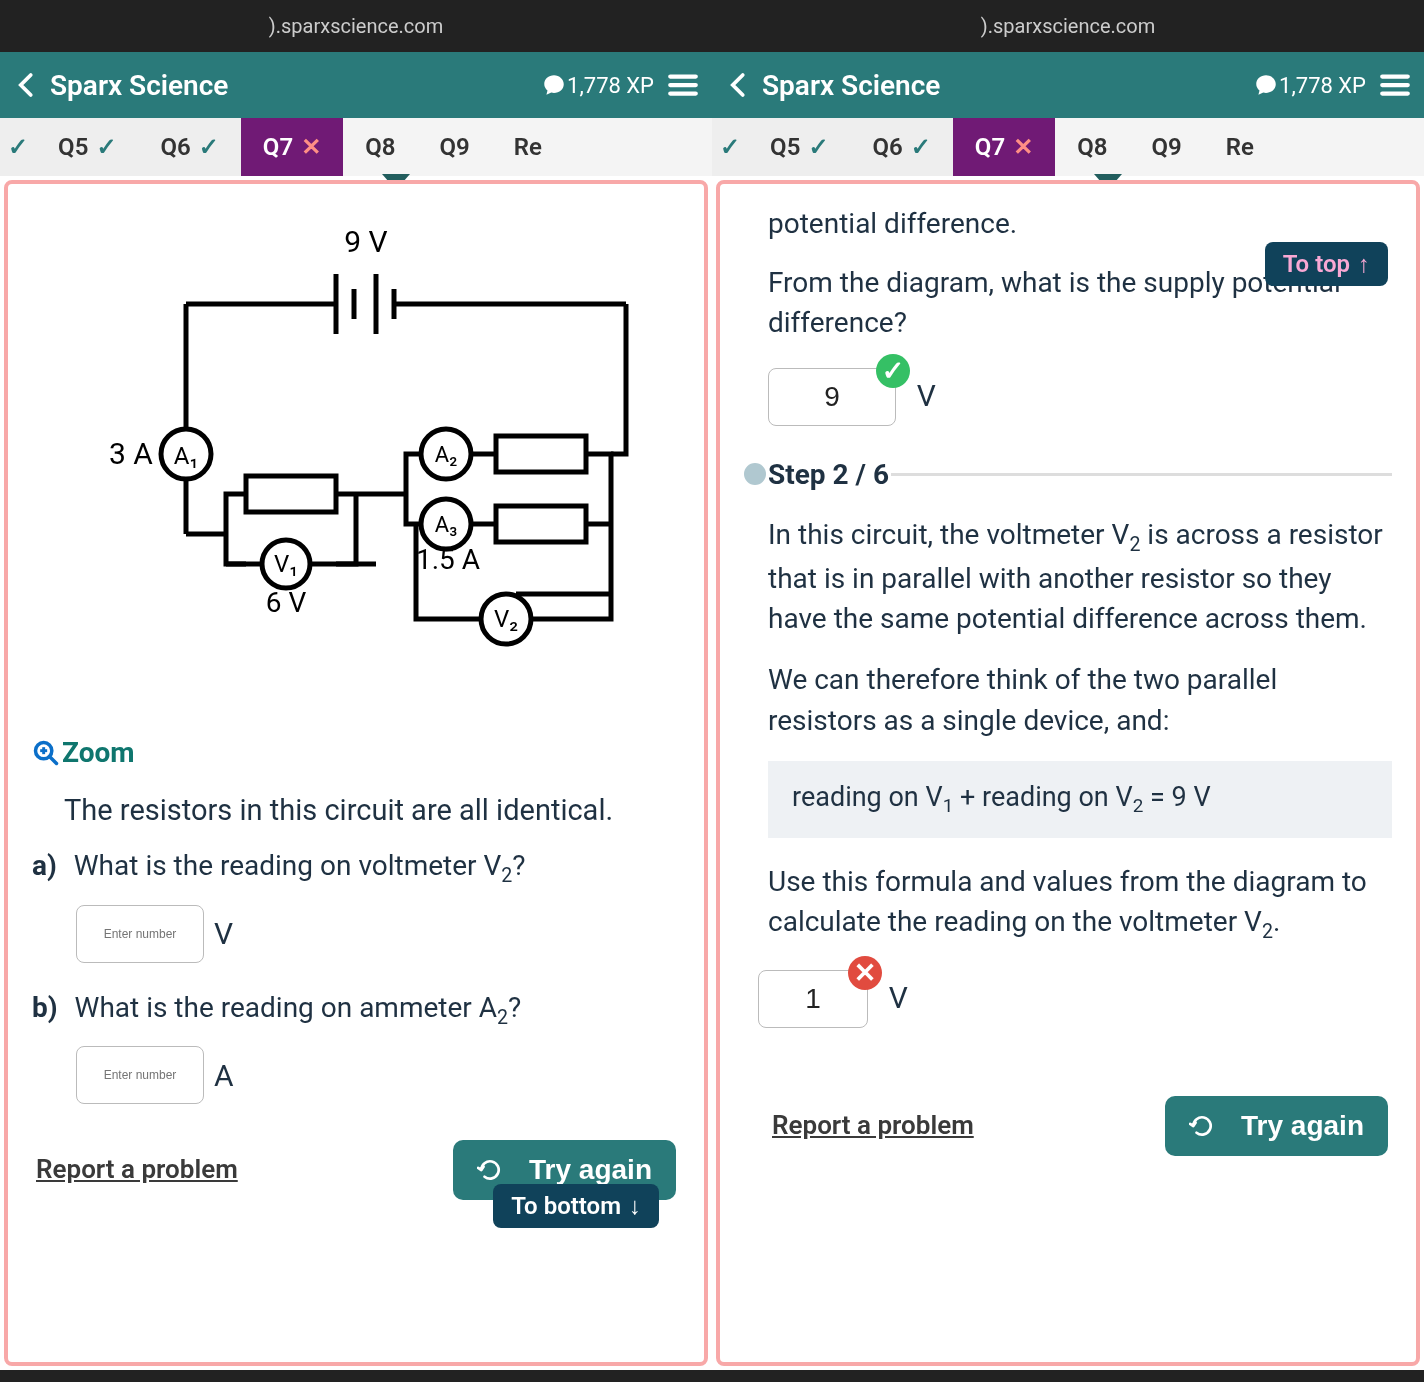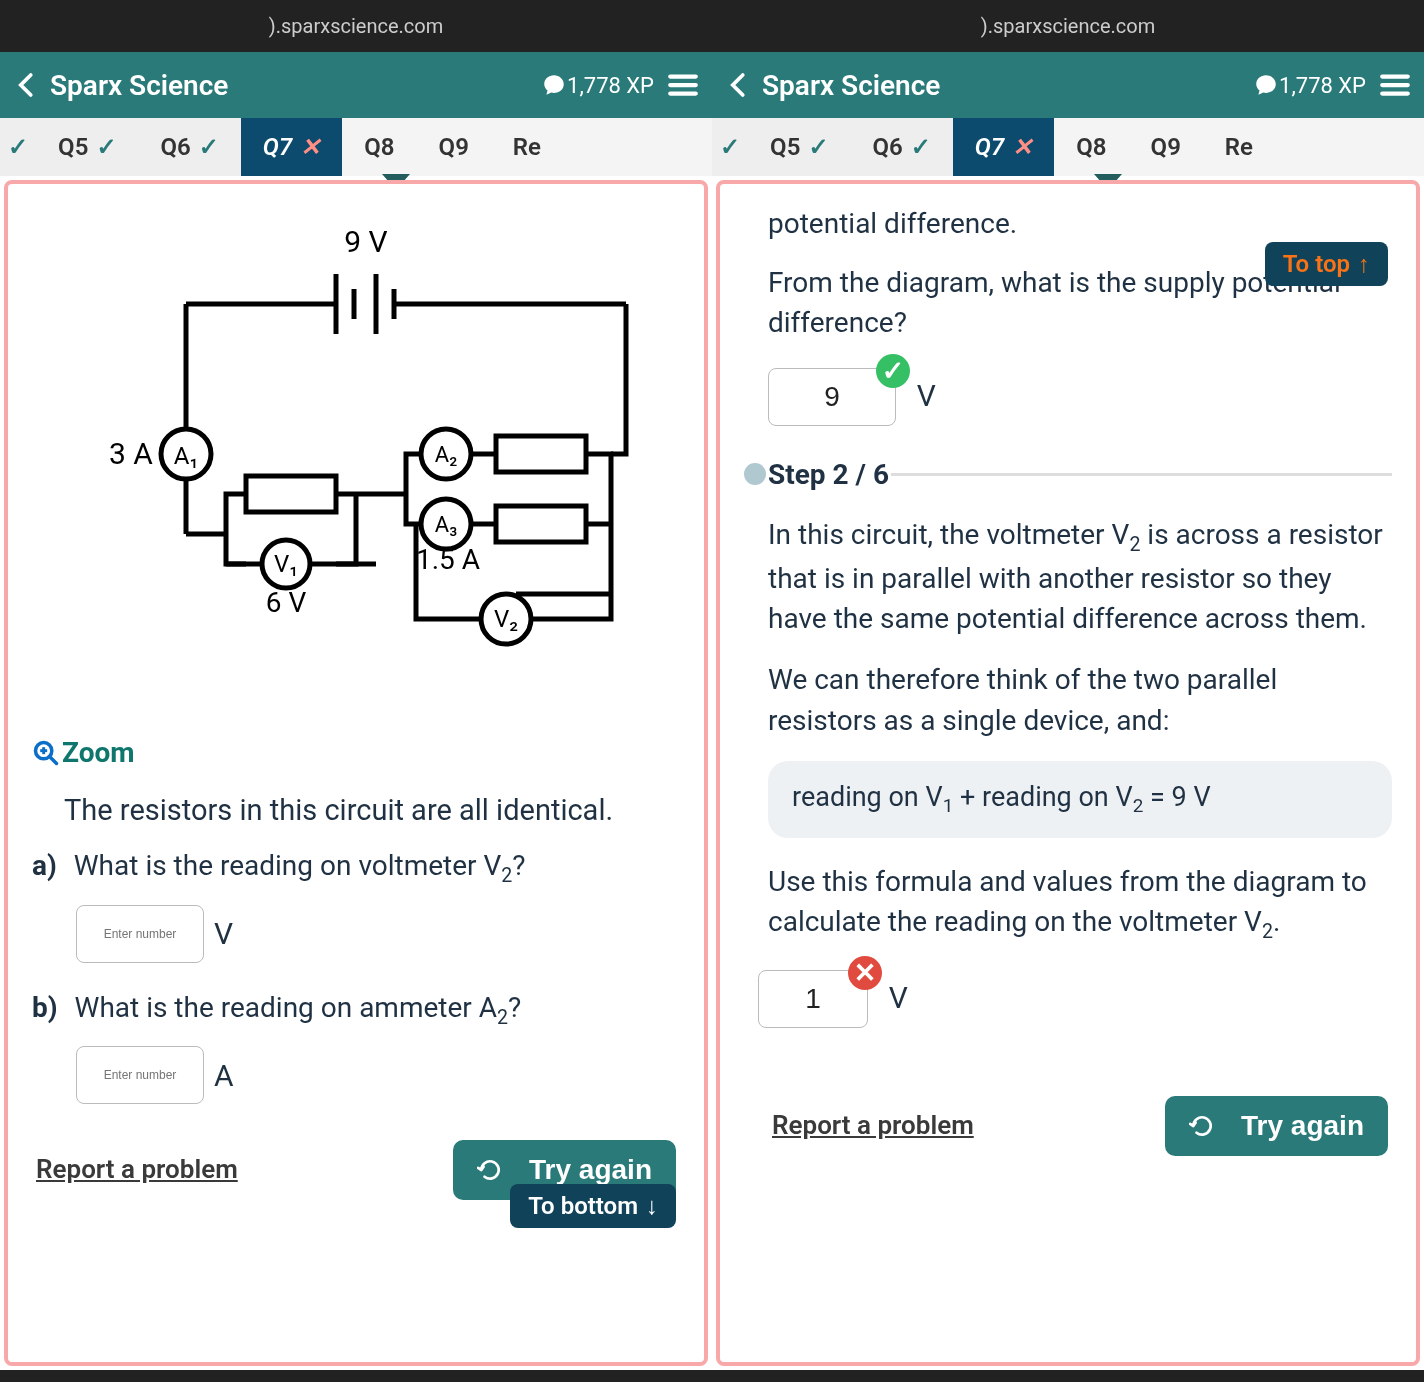--- a/index.html
+++ b/index.html
@@ -8,48 +8,48 @@
   .topbar .url { flex:1; text-align:center; }
   .panels { flex:1; display:flex; }
   .panel { width: 712px; display:flex; flex-direction:column; overflow:hidden; position:relative;}
   .appbar { background: #2a7a7a; color:#fff; display:flex; align-items:center; height:66px; padding:0 12px; font-size:28px; font-weight:600;}
   .appbar .title { flex:1; padding-left:8px;}
   .appbar .xp { font-size:22px; font-weight:400; margin-right:12px;}
   .appbar svg { fill:#fff; }
   .tabs { display:flex; height:58px; background:#f4f4f4; font-size:24px; font-weight:600; color:#333; overflow:hidden;}
   .tab { flex:0 0 auto; padding:0 22px; display:flex; align-items:center; gap:8px; position:relative;}
   .tab.done { background:#eeeeee;}
-  .tab.active { background:#0c4a6e; color:#fff;font-style:italic;}
+  .tab.active { background:#701a75; color:#fff;}
   .tab .check { color:#2a7a7a; font-weight:bold;}
   .tab .cross { color:#e86a5f; font-weight:bold;}
   .tab.active .cross { color:#ff8f85;}
   .content-wrap { flex:1; padding:4px; position:relative;}
   .content { border:4px solid #f8a8a8; border-radius:8px; height:100%; overflow:auto; position:relative; background:#fff; padding:20px 24px 10px; font-size:27px; color:#1f3142;}
   .arrow-down { position:absolute; top:-2px; left:0; right:0; display:flex; justify-content:center;}
   .arrow-down::after { content:''; width:0;height:0;border-left:14px solid transparent;border-right:14px solid transparent;border-top:16px solid #225e5e; margin-left:79px;}
   .panel:nth-child(2) .arrow-down::after{ margin-left:79px;}
   .zoom-link { color:#0f766e; font-weight:700; font-size:28px; display:flex; align-items:center; gap:2px; margin:12px 0 24px;}
   .intro { font-size:29px; margin-bottom:22px;margin-left:32px; }
   .question-label { font-weight:700; margin-right:10px;}
   .question { font-size:28px; margin-bottom:18px;}
   .input-row { display:flex; align-items:center; gap:10px; margin:0 0 28px 44px;}
   .num-input { border:1px solid #bbb; border-radius:8px; height:58px; width:128px; font-size:12px; text-align:center; color:#888;}
   .num-input.filled { color:#222; font-size:28px;}
   .unit { font-size:30px; color:#1f3142;}
-  .to-bottom { position:absolute; right:28px; bottom:134px; background:#10425a; color:#fff; border-radius:8px; padding:8px 18px; font-size:24px; font-weight:600; display:flex; align-items:center; gap:8px;}
-  .to-top { position:absolute; right:28px; top:58px; background:#10425a; color:#f97316; border-radius:8px; padding:8px 18px; font-size:24px; font-weight:600; display:flex; align-items:center; gap:8px; z-index:5;}
+  .to-bottom { position:absolute; right:45px; bottom:134px; background:#10425a; color:#fff; border-radius:8px; padding:8px 18px; font-size:24px; font-weight:600; display:flex; align-items:center; gap:8px;}
+  .to-top { position:absolute; right:28px; top:58px; background:#10425a; color:#f9a8d4; border-radius:8px; padding:8px 18px; font-size:24px; font-weight:600; display:flex; align-items:center; gap:8px; z-index:5;}
   .footer { display:flex; justify-content:space-between; align-items:center; padding:8px 4px 0;}
   .report { color:#3a3a3a; text-decoration:underline; font-size:26px; font-weight:600; line-height:1.15;}
   .try-again { background:#2a7a7a; color:#fff; border:none; border-radius:10px; padding:14px 24px; font-size:28px; font-weight:700; display:flex; align-items:center; gap:26px;}
   .step-header { display:flex; align-items:center; gap:2px; margin:24px 0 24px -24px;}
   .step-dot { width:22px; height:22px; background:#b0c8d0; border-radius:50%;}
   .step-label { font-weight:700; font-size:28px;}
   .step-line { flex:1; height:3px; background:#ddd;}
   .body-text { font-size:28px; line-height:1.45; margin-bottom:20px;}
-  .formula-box { background:#eef1f4; border-radius:20px; padding:20px 24px; font-size:27px; margin-bottom:24px;}
+  .formula-box { background:#eef1f4; border-radius:0; padding:20px 24px; font-size:27px; margin-bottom:24px;}
   .answer-wrap { position:relative; display:inline-block; margin-top:4px;}
   .badge { position:absolute; top:-14px; right:-14px; width:34px; height:34px; border-radius:50%; display:flex; align-items:center; justify-content:center; color:#fff; font-weight:bold;}
   .badge.ok { background:#35c065;}
   .badge.bad { background:#e14b3f;}
   sub { font-size:0.7em; vertical-align:sub;}
   .bottombar { height:12px; background:#222;}
   .circuit { display:flex; justify-content:center; margin-bottom:8px;}
 </style>
 </head>
 <body>

